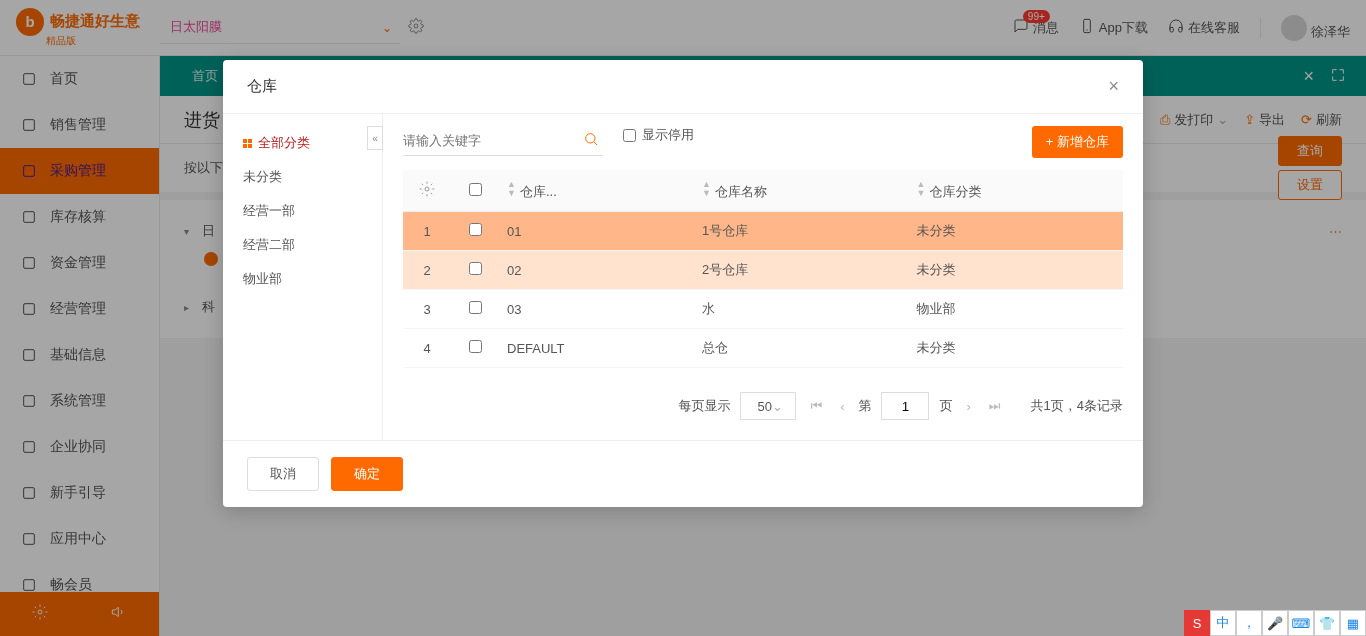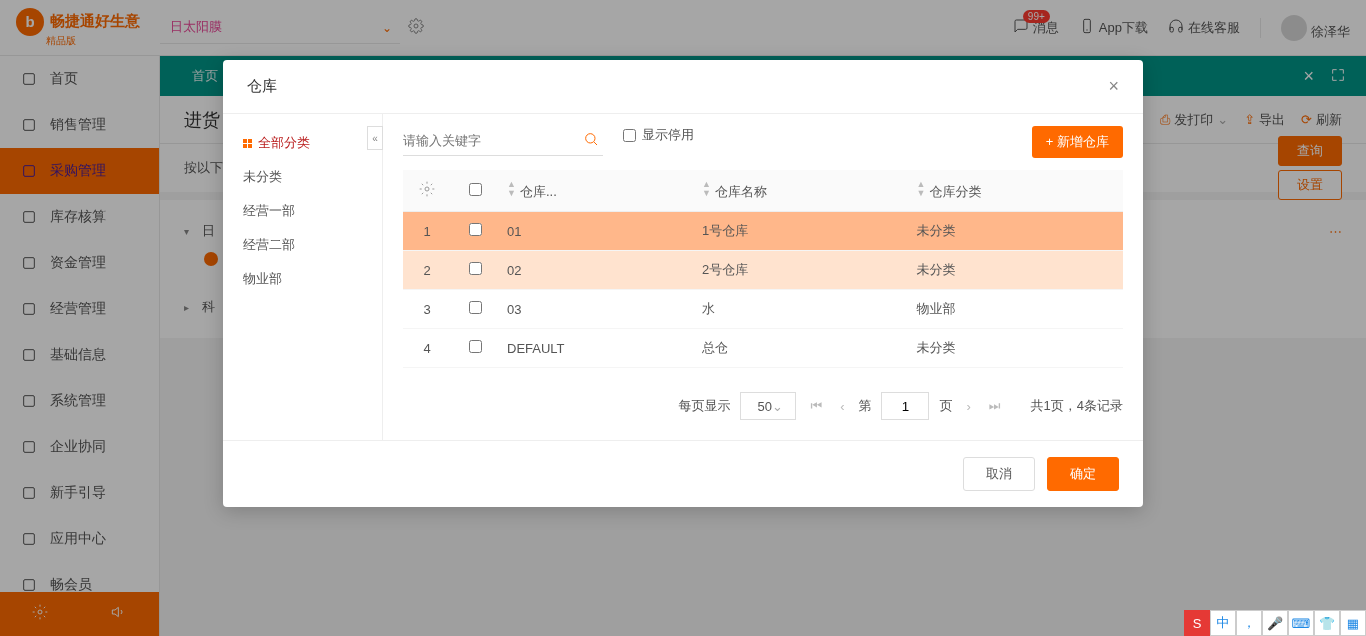--- a/index.html
+++ b/index.html
@@ -76,21 +76,21 @@
     .data-table tr.hl2 td { background: #ffe3cf; }
     .th-gear, .th-check { width: 48px; text-align: center !important; }
     .sort-icon { color: #bbb; font-size: 9px; margin-right: 4px; display:inline-block; line-height:1; }
     
     
     .pager { display: flex; align-items: center; gap: 10px; justify-content: flex-end; margin-top: 24px; font-size: 13px; color: #555; }
     .pager-select { width: 56px; height: 28px; border: 1px solid #ddd; display:flex; align-items:center; justify-content:space-between; padding:0 16px; cursor:pointer; }
     .pager-input { width: 48px; height: 28px; border: 1px solid #ddd; text-align: center; }
     .pager-btn { color: #bbb; cursor: pointer; padding: 0 4px; }
     
-    .modal-footer { display: flex; justify-content: flex-end; gap: 12px; padding: 16px 24px; border-top: 1px solid #eee; }
+    .modal-footer { display: flex; gap: 12px; padding: 16px 24px; border-top: 1px solid #eee; }
     .btn-cancel { background: #fff; border: 1px solid #ddd; padding: 7px 22px; border-radius: 3px; font-size: 13px; color: #555; cursor: pointer; }
     .btn-ok { background: #ff6a00; border: 1px solid #ff6a00; padding: 7px 22px; border-radius: 3px; font-size: 13px; color: #fff; cursor: pointer; }
     
     
     .ime-tray { position: absolute; right: 0; bottom: 0; display: flex; gap: 0; }
     .ime-icon { width: 26px; height: 26px; display:flex; align-items:center; justify-content:center; font-size: 13px; color:#fff; }
     .svg-icon { width: 16px; height: 16px; stroke: currentColor; fill: none; stroke-width: 1.5; }
   </style>
 </head>
 <body>

